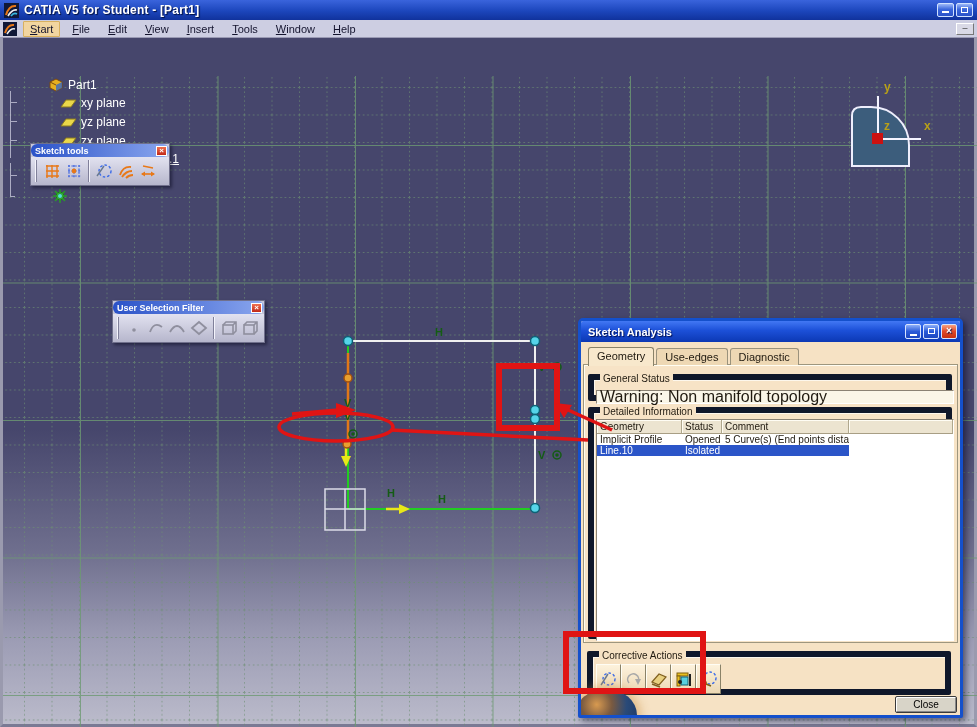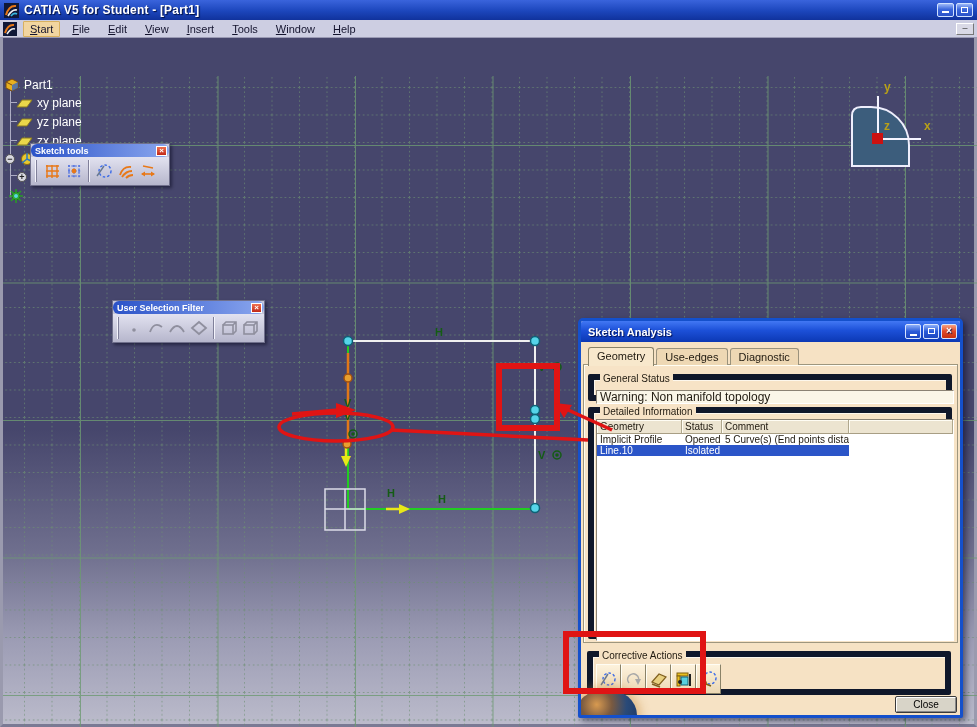--- a/index.html
+++ b/index.html
@@ -35,21 +35,21 @@
   .gridsvg, .overlaysvg, .annosvg { position:absolute; pointer-events:none; }
   .gridsvg { left:0; top:38px; width:977px; height:689px; z-index:1; }
   .overlaysvg { left:0; top:0; width:977px; height:727px; z-index:5; }
   .annosvg { left:0; top:0; width:977px; height:727px; z-index:60; }
 
   text.cst { font-size:11px; font-weight:bold; fill:#145c14; font-family:"Liberation Sans",sans-serif; }
   text.axlbl { font-size:12px; font-weight:bold; fill:#b8a018; font-family:"Liberation Sans",sans-serif; }
 
   
   .tree { position:absolute; left:0; top:38px; width:280px; height:200px; z-index:6; color:#fff; font-size:12px; }
-  .trow { position:absolute; display:flex; align-items:center; gap:4px; white-space:nowrap; }
+  .trow { position:absolute; display:flex; align-items:center; gap:4px; white-space:nowrap;padding-left:44px; }
   .tconn { position:absolute; background:#cfcfe0; opacity:.75; }
   .u { text-decoration:underline; }
   .hl-orange { background:#f08020; padding:0 3px 1px 3px; }
   .expander { width:10px; height:10px; border-radius:50%; background:#d8d8e0; border:1px solid #555;
     color:#222; font-size:9px; line-height:8px; text-align:center; font-weight:bold; }
 
   
   .fl-toolbar { position:absolute; z-index:10; border:1px solid #70708c;
     box-shadow:2px 2px 3px rgba(0,0,20,.45); background:#c6c7da; }
   .tb-title { height:13px; display:flex; align-items:center; padding:0 2px 0 4px;
@@ -80,21 +80,21 @@
   .tab { padding:2px 8px 2px; font-size:11px; background:#eedabai; background:#eed8b4;
     border:1px solid #9a927c; border-bottom:none; border-radius:3px 3px 0 0; margin-right:2px; color:#201a10; }
   .tab.active { background:#f8e8cc; padding-bottom:4px; margin-bottom:-1px; border-color:#8a8268; }
 
   .tab-panel { position:absolute; left:2px; top:43px; width:375px; height:279px;
     border:1px solid #9e967e; box-shadow:inset 1px 1px 0 #fffdf2; background:#f7e3c6; }
   .grp { position:absolute; border:6px solid #0f172a; border-radius:2px;
     box-shadow:inset 1px 1px 0 rgba(255,255,252,.7); }
   .grp-label { position:absolute; top:-7px; left:6px; background:#f7e3c6; padding:0 3px; font-size:10px; }
   .sunken-field { position:absolute; background:#faf6e8; border:1px solid; border-color:#8a8274 #fff #fff #8a8274;
-    font-size:12px; padding:0 3px; line-height:12px; }
+    font-size:16px; padding:0 3px; line-height:12px; }
 
   .tbl { position:absolute; background:#fff; border:1px solid; border-color:#8a8274 #fff #fff #8a8274; overflow:hidden; }
   .tbl-row { display:grid; grid-template-columns:85px 40px 127px 1fr; }
   .tbl-head .cell { background:#ece4d0; border-right:1px solid #b0a88e; border-bottom:1px solid #a89e84;
     box-shadow:inset 1px 1px 0 #fffdf4; font-size:10px; height:14px; line-height:13px; padding:0 3px; }
   .tbl-body .cell { font-size:10px; height:11px; line-height:11px; padding:0 3px; white-space:nowrap; overflow:hidden; }
   .rowsel .cell.s { background:#2b55c8; color:#fff; }
 
   .ca-btn { width:25px; height:30px; background:linear-gradient(#fdf2dc,#ecd8b4); border:1px solid;
     border-color:#fffdf4 #8a8268 #8a8268 #fffdf4; display:flex; align-items:center; justify-content:center; }

